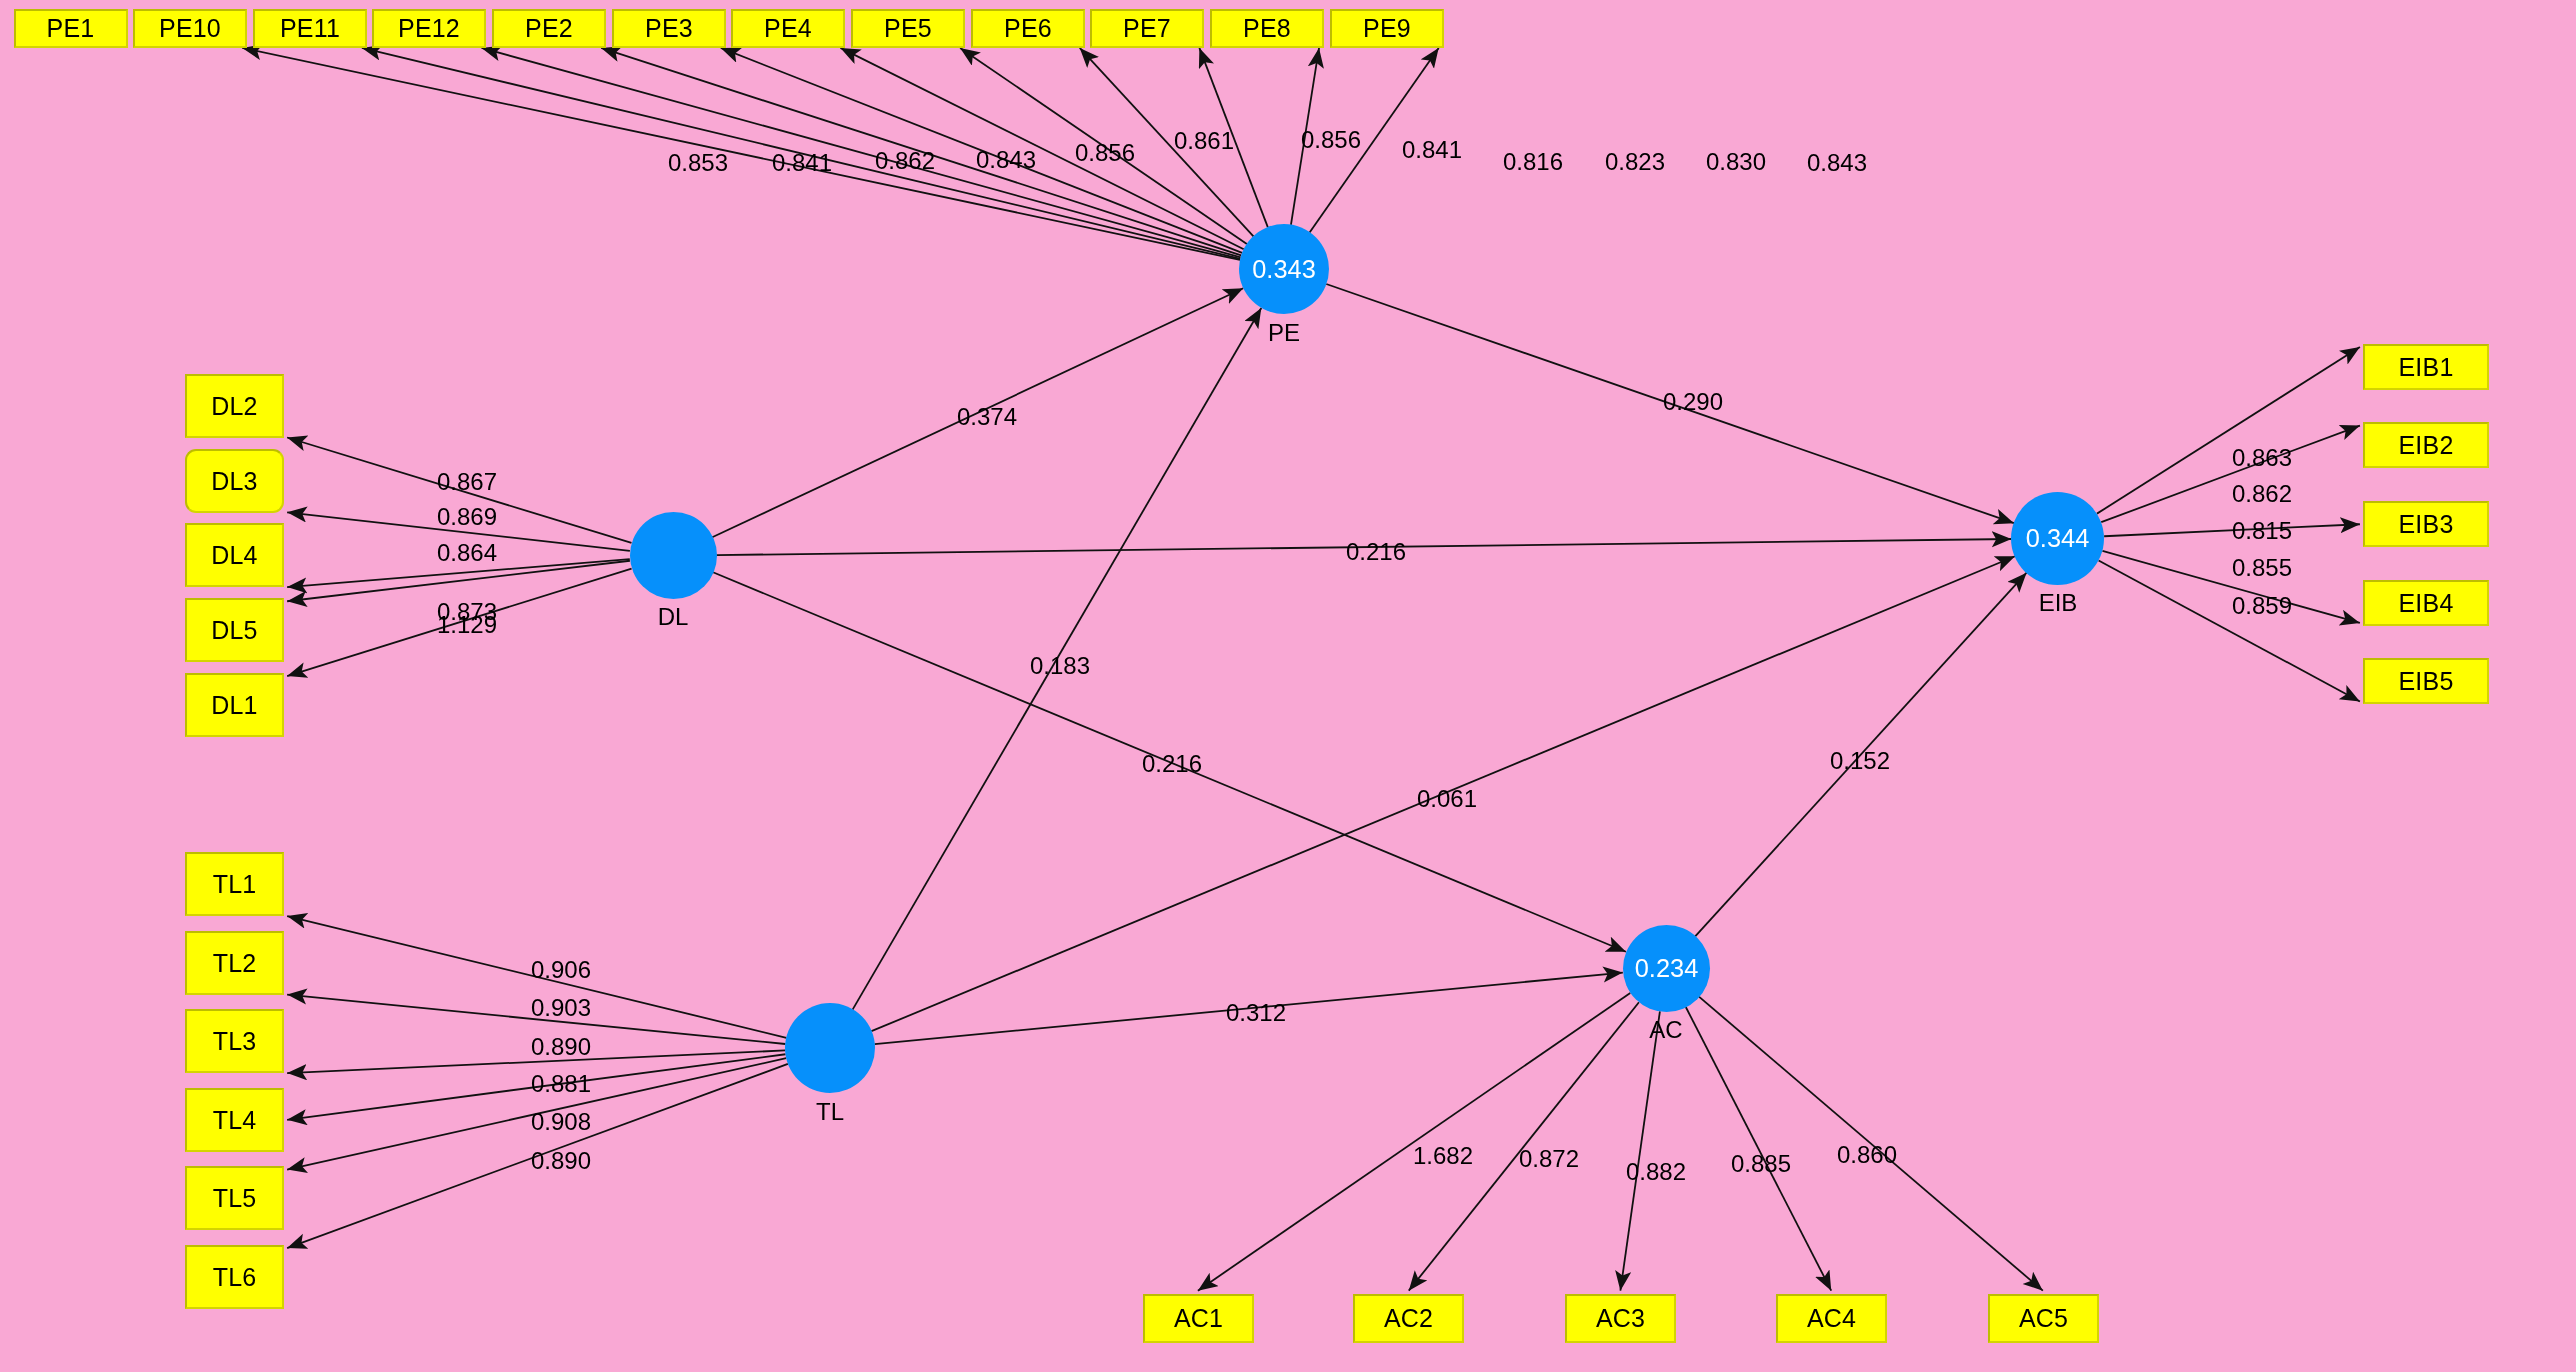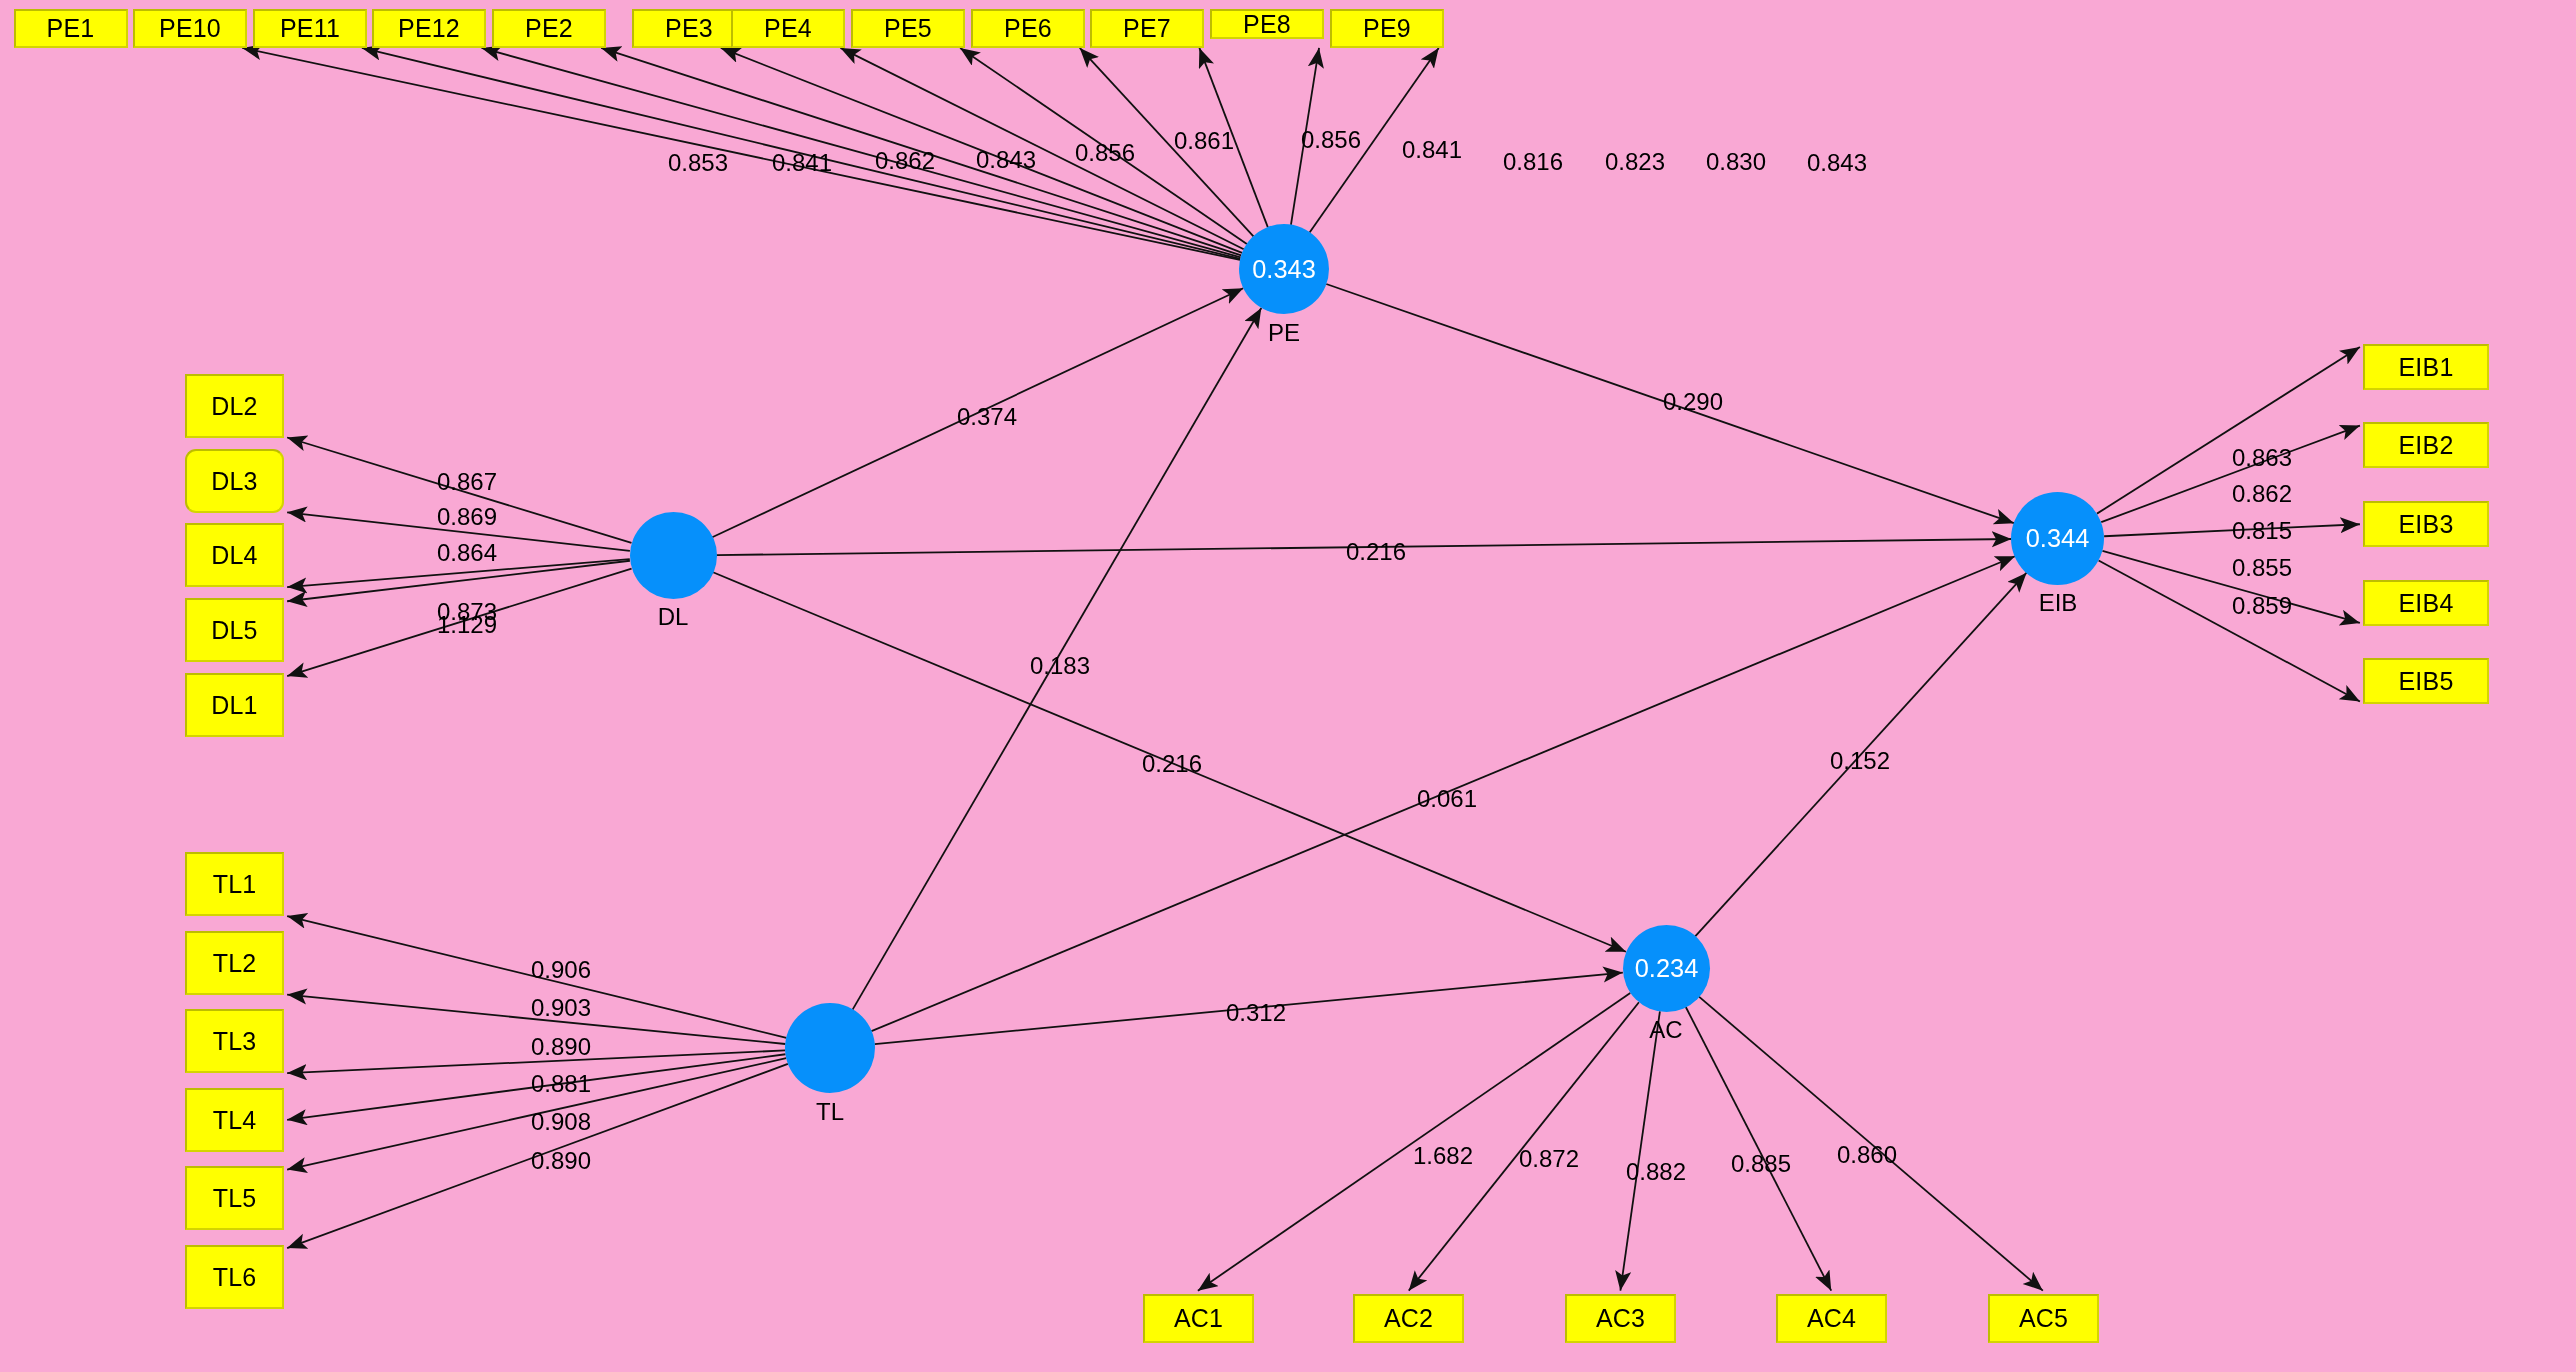--- a/index.html
+++ b/index.html
@@ -89,26 +89,26 @@
         <line x1="1169.727080773311" y1="1396.2837230386904" x2="2170.2638219191326" y2="1300.5257343959327" marker-end="url(#arr)"></line>
       </g>
   </svg>
 
   <div id="boxes">
       <div class="ind-box" style="left: 13.5px; top: 9px; width: 114px; height: 39px;">PE1</div>
       <div class="ind-box" style="left: 133px; top: 9px; width: 114px; height: 39px;">PE10</div>
       <div class="ind-box" style="left: 253px; top: 9px; width: 114px; height: 39px;">PE11</div>
       <div class="ind-box" style="left: 372px; top: 9px; width: 114px; height: 39px;">PE12</div>
       <div class="ind-box" style="left: 492px; top: 9px; width: 114px; height: 39px;">PE2</div>
-      <div class="ind-box" style="left: 632px; top: 9px; width: 114px; height: 39px;">PE3</div>
+      <div class="ind-box" style="left: 612px; top: 9px; width: 114px; height: 39px;">PE3</div>
       <div class="ind-box" style="left: 731px; top: 9px; width: 114px; height: 39px;">PE4</div>
       <div class="ind-box" style="left: 851px; top: 9px; width: 114px; height: 39px;">PE5</div>
       <div class="ind-box" style="left: 971px; top: 9px; width: 114px; height: 39px;">PE6</div>
       <div class="ind-box" style="left: 1090px; top: 9px; width: 114px; height: 39px;">PE7</div>
-      <div class="ind-box" style="left: 1210px; top: 9px; width: 114px; height: 30px;">PE8</div>
+      <div class="ind-box" style="left: 1210px; top: 9px; width: 114px; height: 39px;">PE8</div>
       <div class="ind-box" style="left: 1330px; top: 9px; width: 114px; height: 39px;">PE9</div>
       <div class="ind-box" style="left: 185px; top: 374px; width: 99px; height: 64px;">DL2</div>
       <div class="ind-box" style="left: 185px; top: 449px; width: 99px; height: 64px; border-radius: 11px;">DL3</div>
       <div class="ind-box" style="left: 185px; top: 523px; width: 99px; height: 64px;">DL4</div>
       <div class="ind-box" style="left: 185px; top: 598px; width: 99px; height: 64px;">DL5</div>
       <div class="ind-box" style="left: 185px; top: 673px; width: 99px; height: 64px;">DL1</div>
       <div class="ind-box" style="left: 185px; top: 852px; width: 99px; height: 64px;">TL1</div>
       <div class="ind-box" style="left: 185px; top: 931px; width: 99px; height: 64px;">TL2</div>
       <div class="ind-box" style="left: 185px; top: 1009px; width: 99px; height: 64px;">TL3</div>
       <div class="ind-box" style="left: 185px; top: 1088px; width: 99px; height: 64px;">TL4</div>

